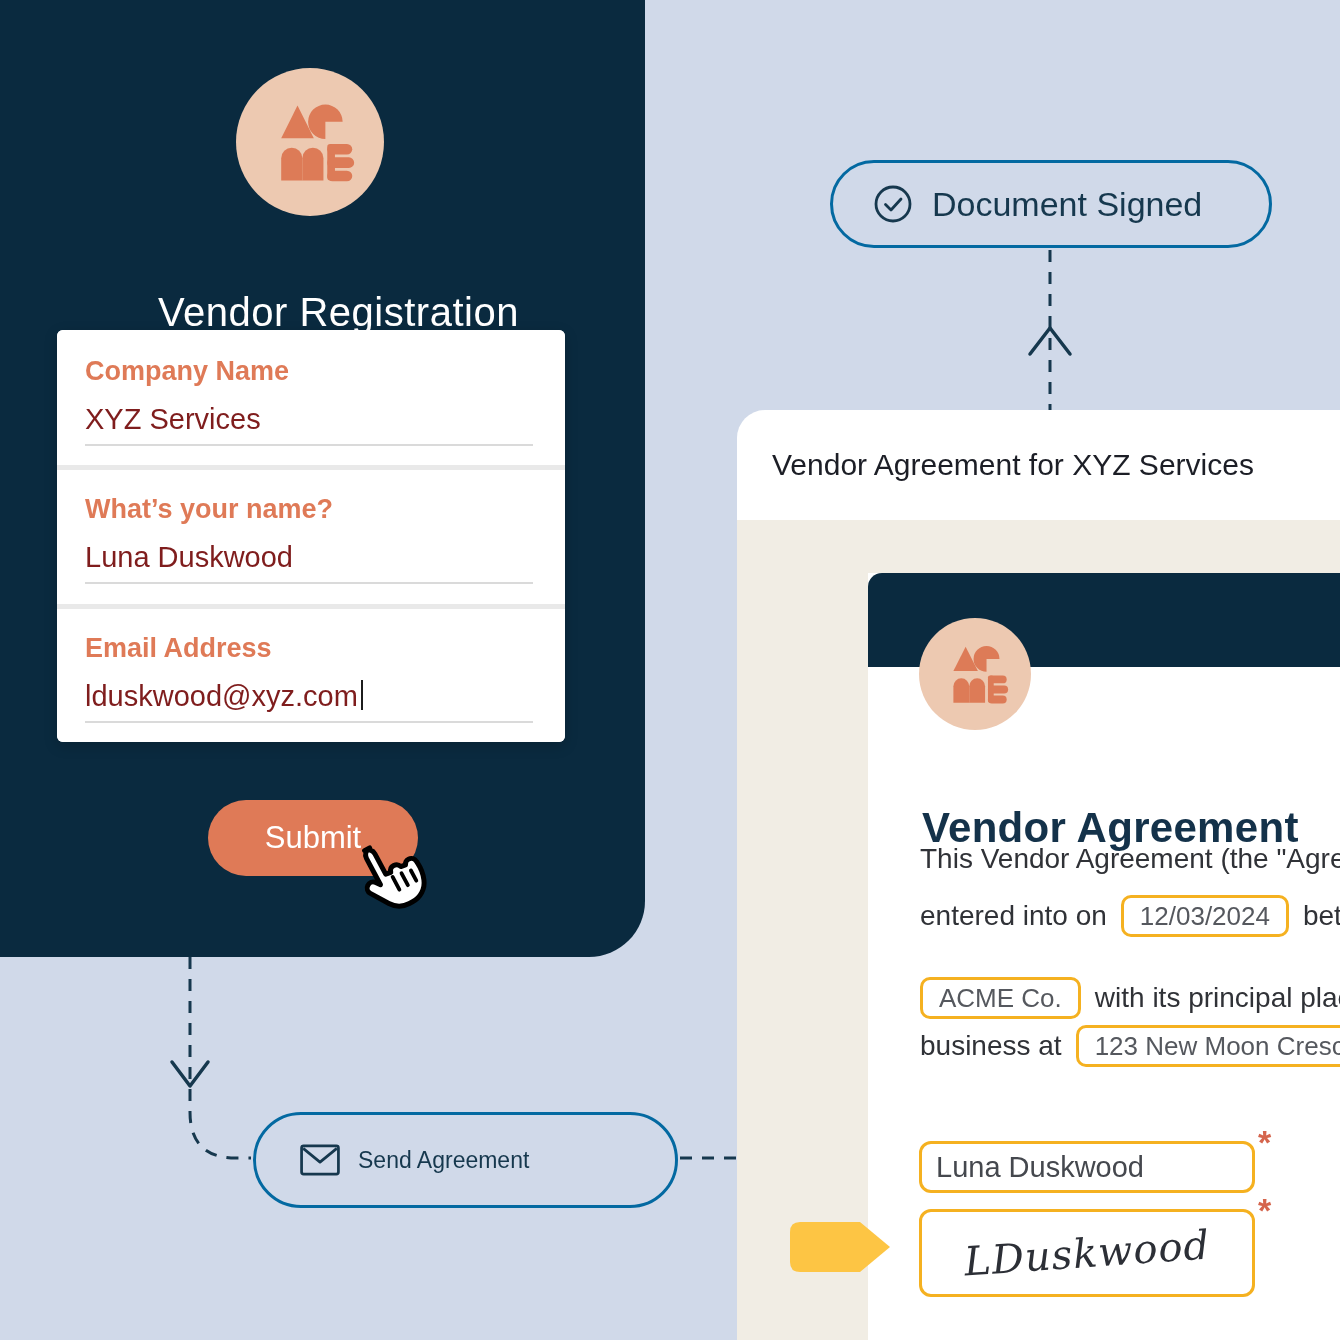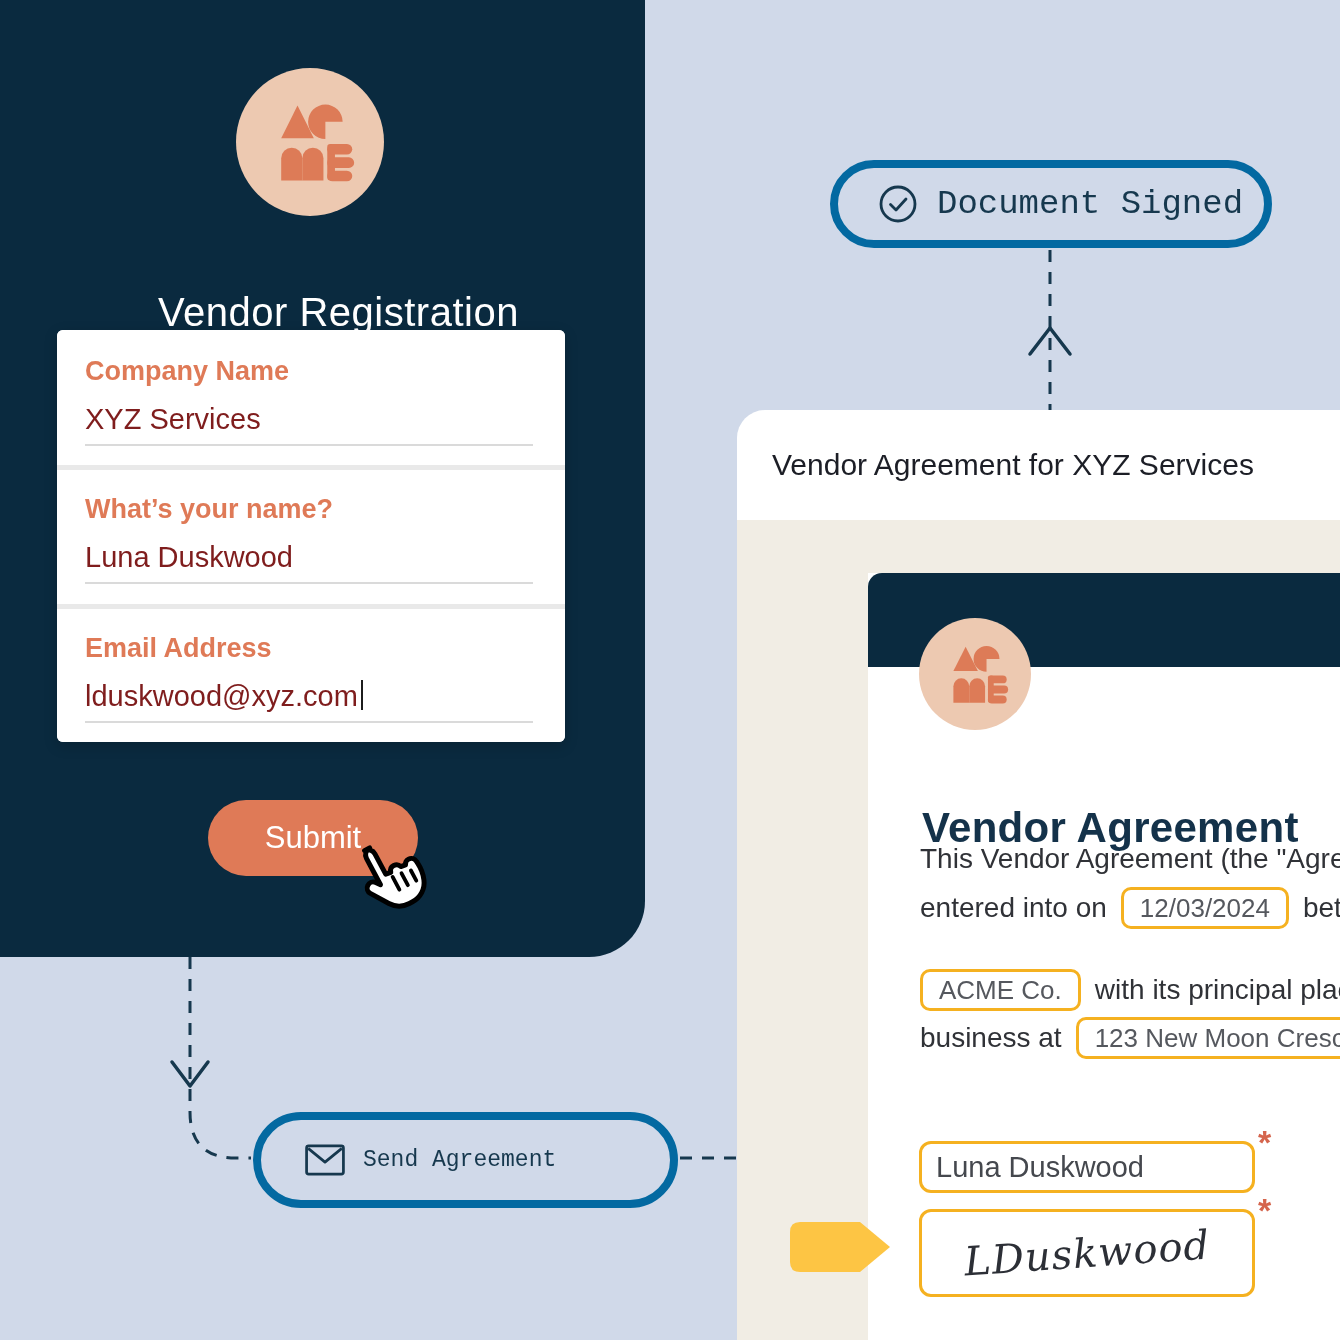--- a/index.html
+++ b/index.html
@@ -43,23 +43,23 @@
     background:#df7a57;border:none;color:#ffffff;font-size:31px;font-weight:500;
     font-family:"Liberation Sans",sans-serif;
     display:flex;align-items:center;justify-content:center;cursor:pointer;
   }
   .hand-cursor{left:352px;top:834px;transform:rotate(-28deg);}
 
   
   .flow-overlay{left:0;top:0;width:1340px;height:1340px;pointer-events:none;}
 
   .pill{
-    border:8px solid #0369a1;border-radius:48px;background:transparent;
+    border:3px solid #0369a1;border-radius:48px;background:transparent;
     display:flex;align-items:center;color:#16384e;
-    font-family:Liberation Mono, monospace;cursor:pointer;box-sizing:border-box;
+    font-family:Liberation Sans, sans-serif;cursor:pointer;box-sizing:border-box;
   }
   .signed-badge{left:830px;top:160px;width:442px;height:88px;padding-left:40px;gap:19px;font-size:34px;font-weight:500;}
   .send-pill{left:253px;top:1112px;width:425px;height:96px;padding-left:44px;gap:18px;font-size:23px;font-weight:500;}
 
   
   .email-header{
     left:737px;top:410px;width:650px;height:110px;background:#ffffff;
     border-radius:28px 0 0 0;display:flex;align-items:center;padding-left:35px;box-sizing:border-box;
     color:#1c1e26;font-size:30px;font-weight:500;
   }
@@ -68,21 +68,21 @@
   .doc-card{left:868px;top:573px;width:560px;height:790px;background:#ffffff;}
   .doc-bar{left:0;top:0;width:100%;height:94px;background:#0a2a3f;border-radius:14px 14px 0 0;}
   .doc-logo{left:51px;top:45px;width:112px;height:112px;}
   .doc-title{left:54px;top:196px;color:#14324a;font-size:42px;font-weight:700;letter-spacing:.3px;white-space:nowrap;}
 
   .doc-line{left:52px;display:flex;align-items:center;white-space:nowrap;
     color:#303237;font-size:28px;line-height:40px;}
   .ybox{
     border:3px solid #f5b120;border-radius:10px;background:#ffffff;
     color:#55585e;font-size:26px;display:inline-flex;align-items:center;justify-content:center;
-    height:42px;box-sizing:border-box;padding:0 16px;margin:0 14px;white-space:nowrap;
+    height:42px;box-sizing:border-box;padding:0 16px;margin:8px 14px;white-space:nowrap;
   }
   .ybox.first{margin-left:0;}
   .line-1{top:266px;} .line-2{top:314px;} .line-3{top:396px;} .line-4{top:444px;}
 
   .yfield{
     border:3px solid #f5b120;border-radius:12px;background:#ffffff;box-sizing:border-box;
     display:flex;align-items:center;color:#45484e;
   }
   .name-field{left:51px;top:568px;width:336px;height:52px;font-size:29px;padding-left:14px;}
   .sig-field{left:51px;top:636px;width:336px;height:88px;justify-content:center;}

